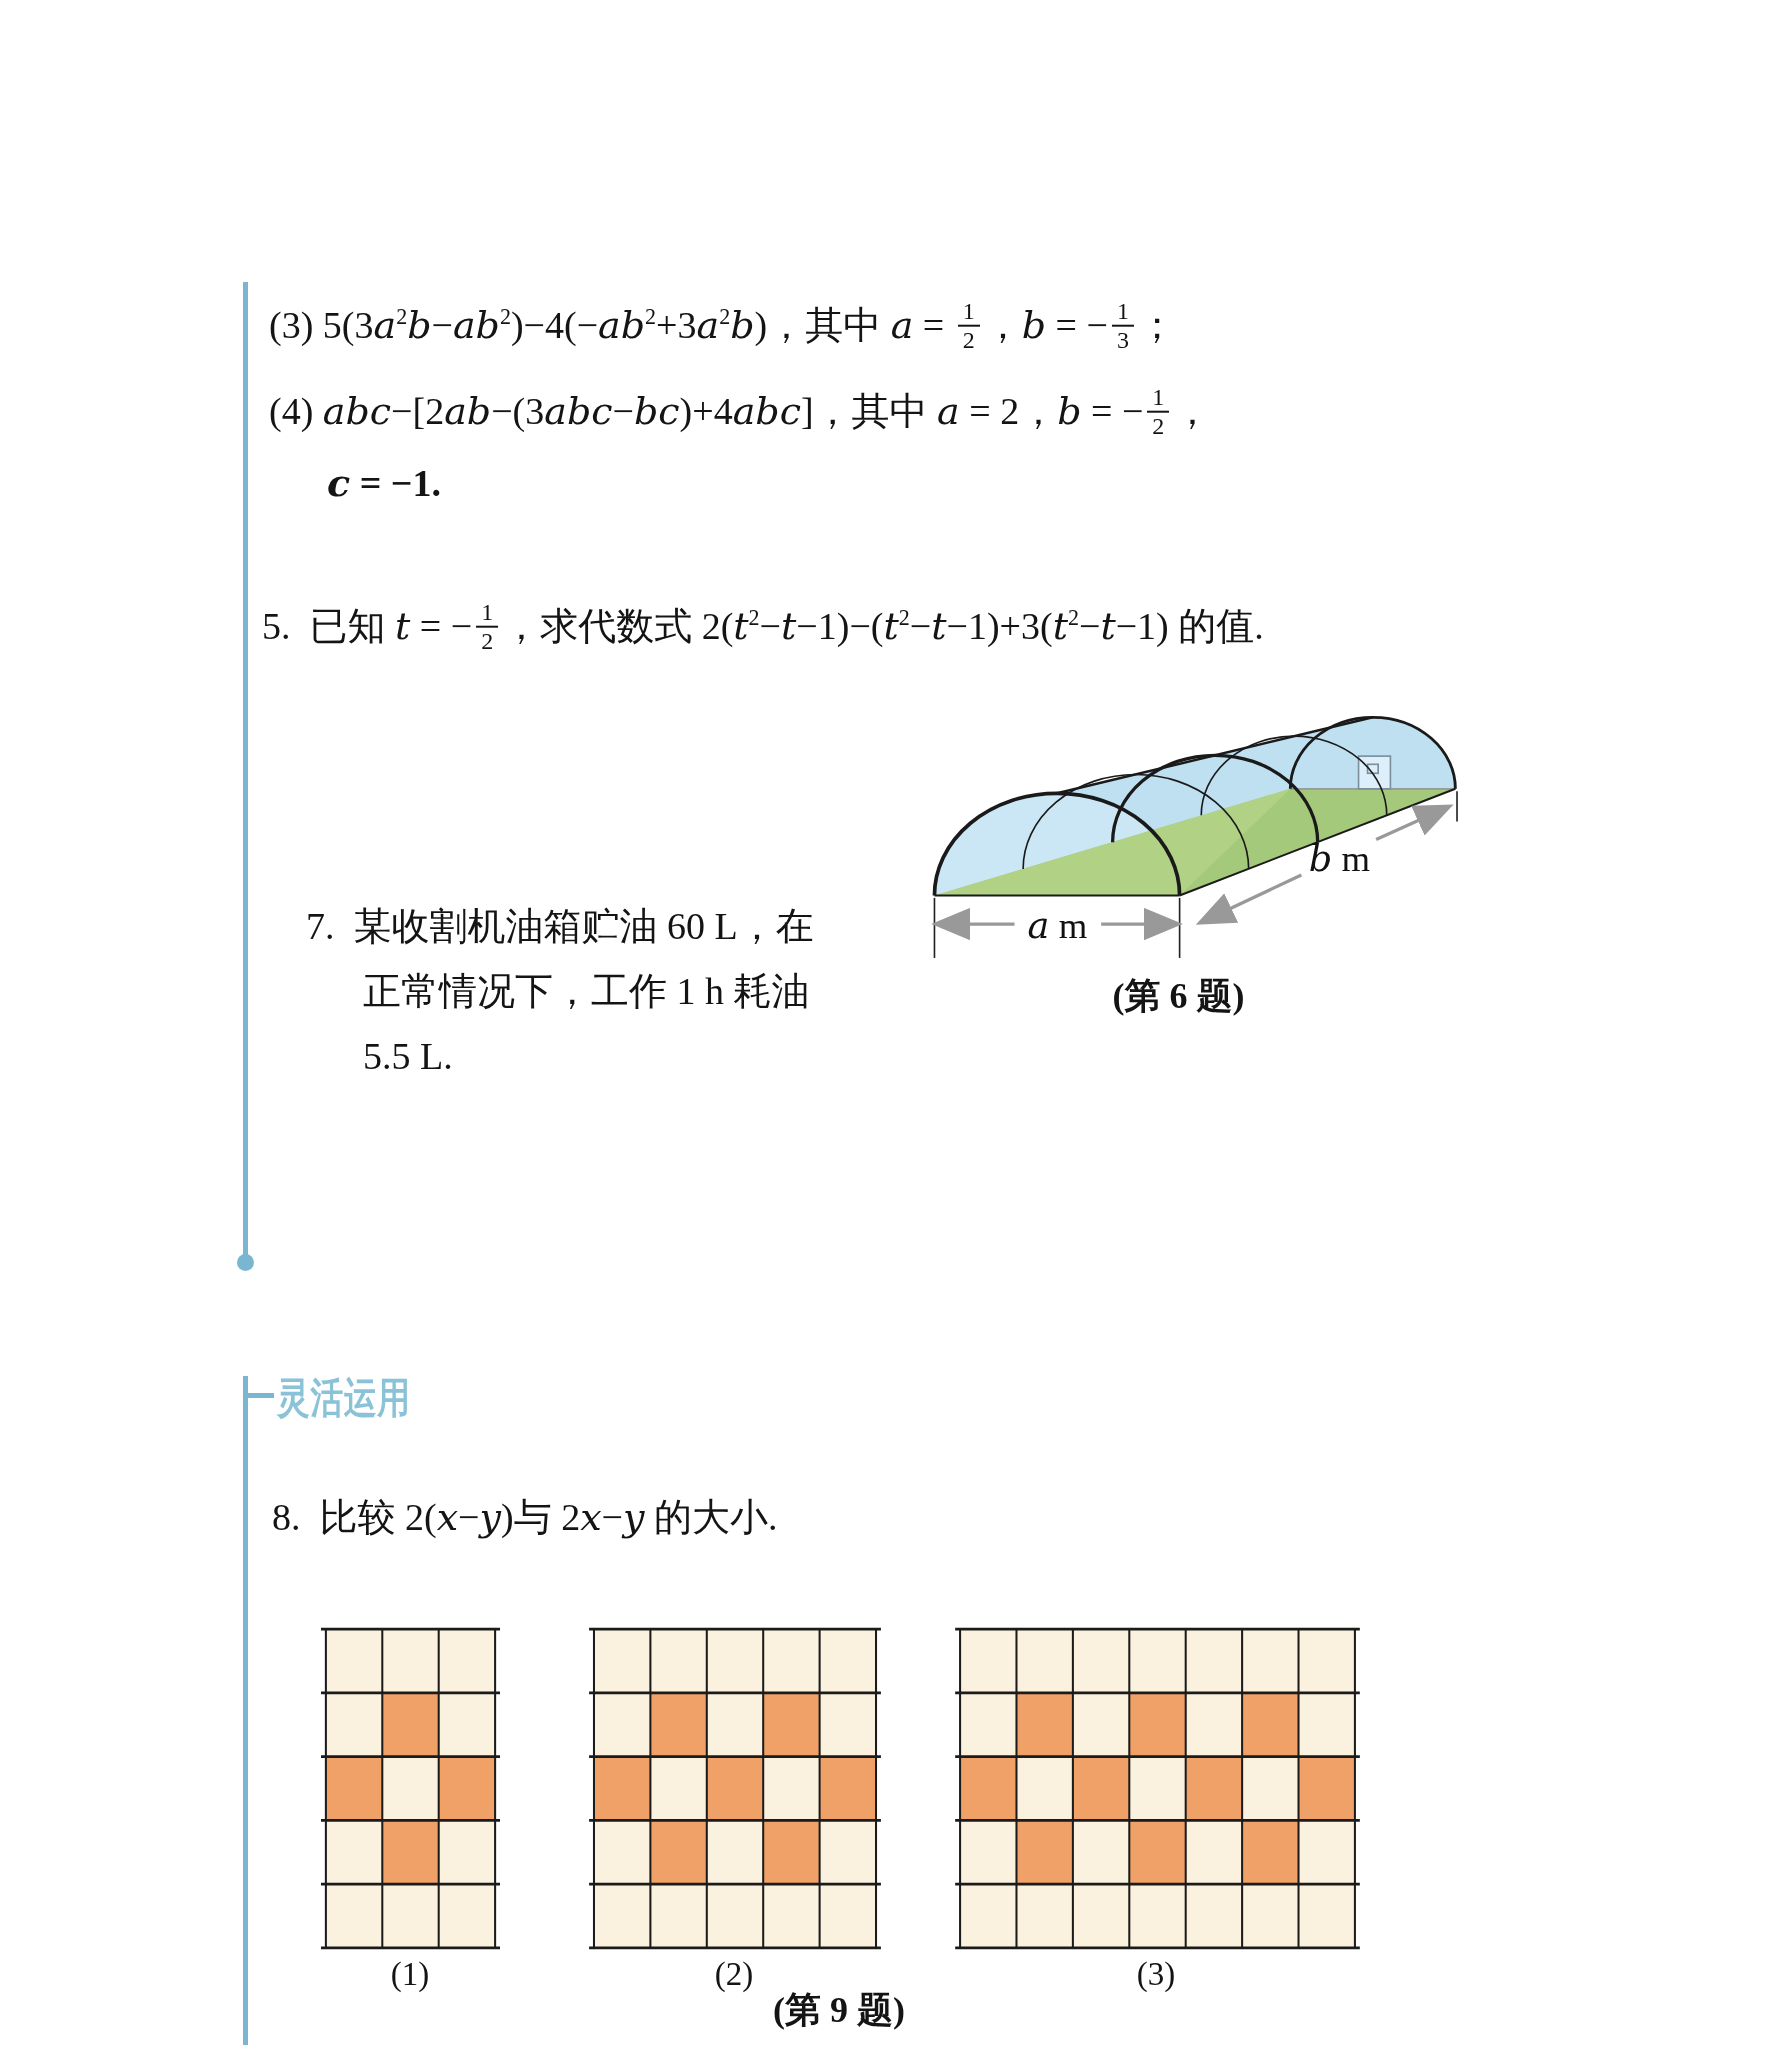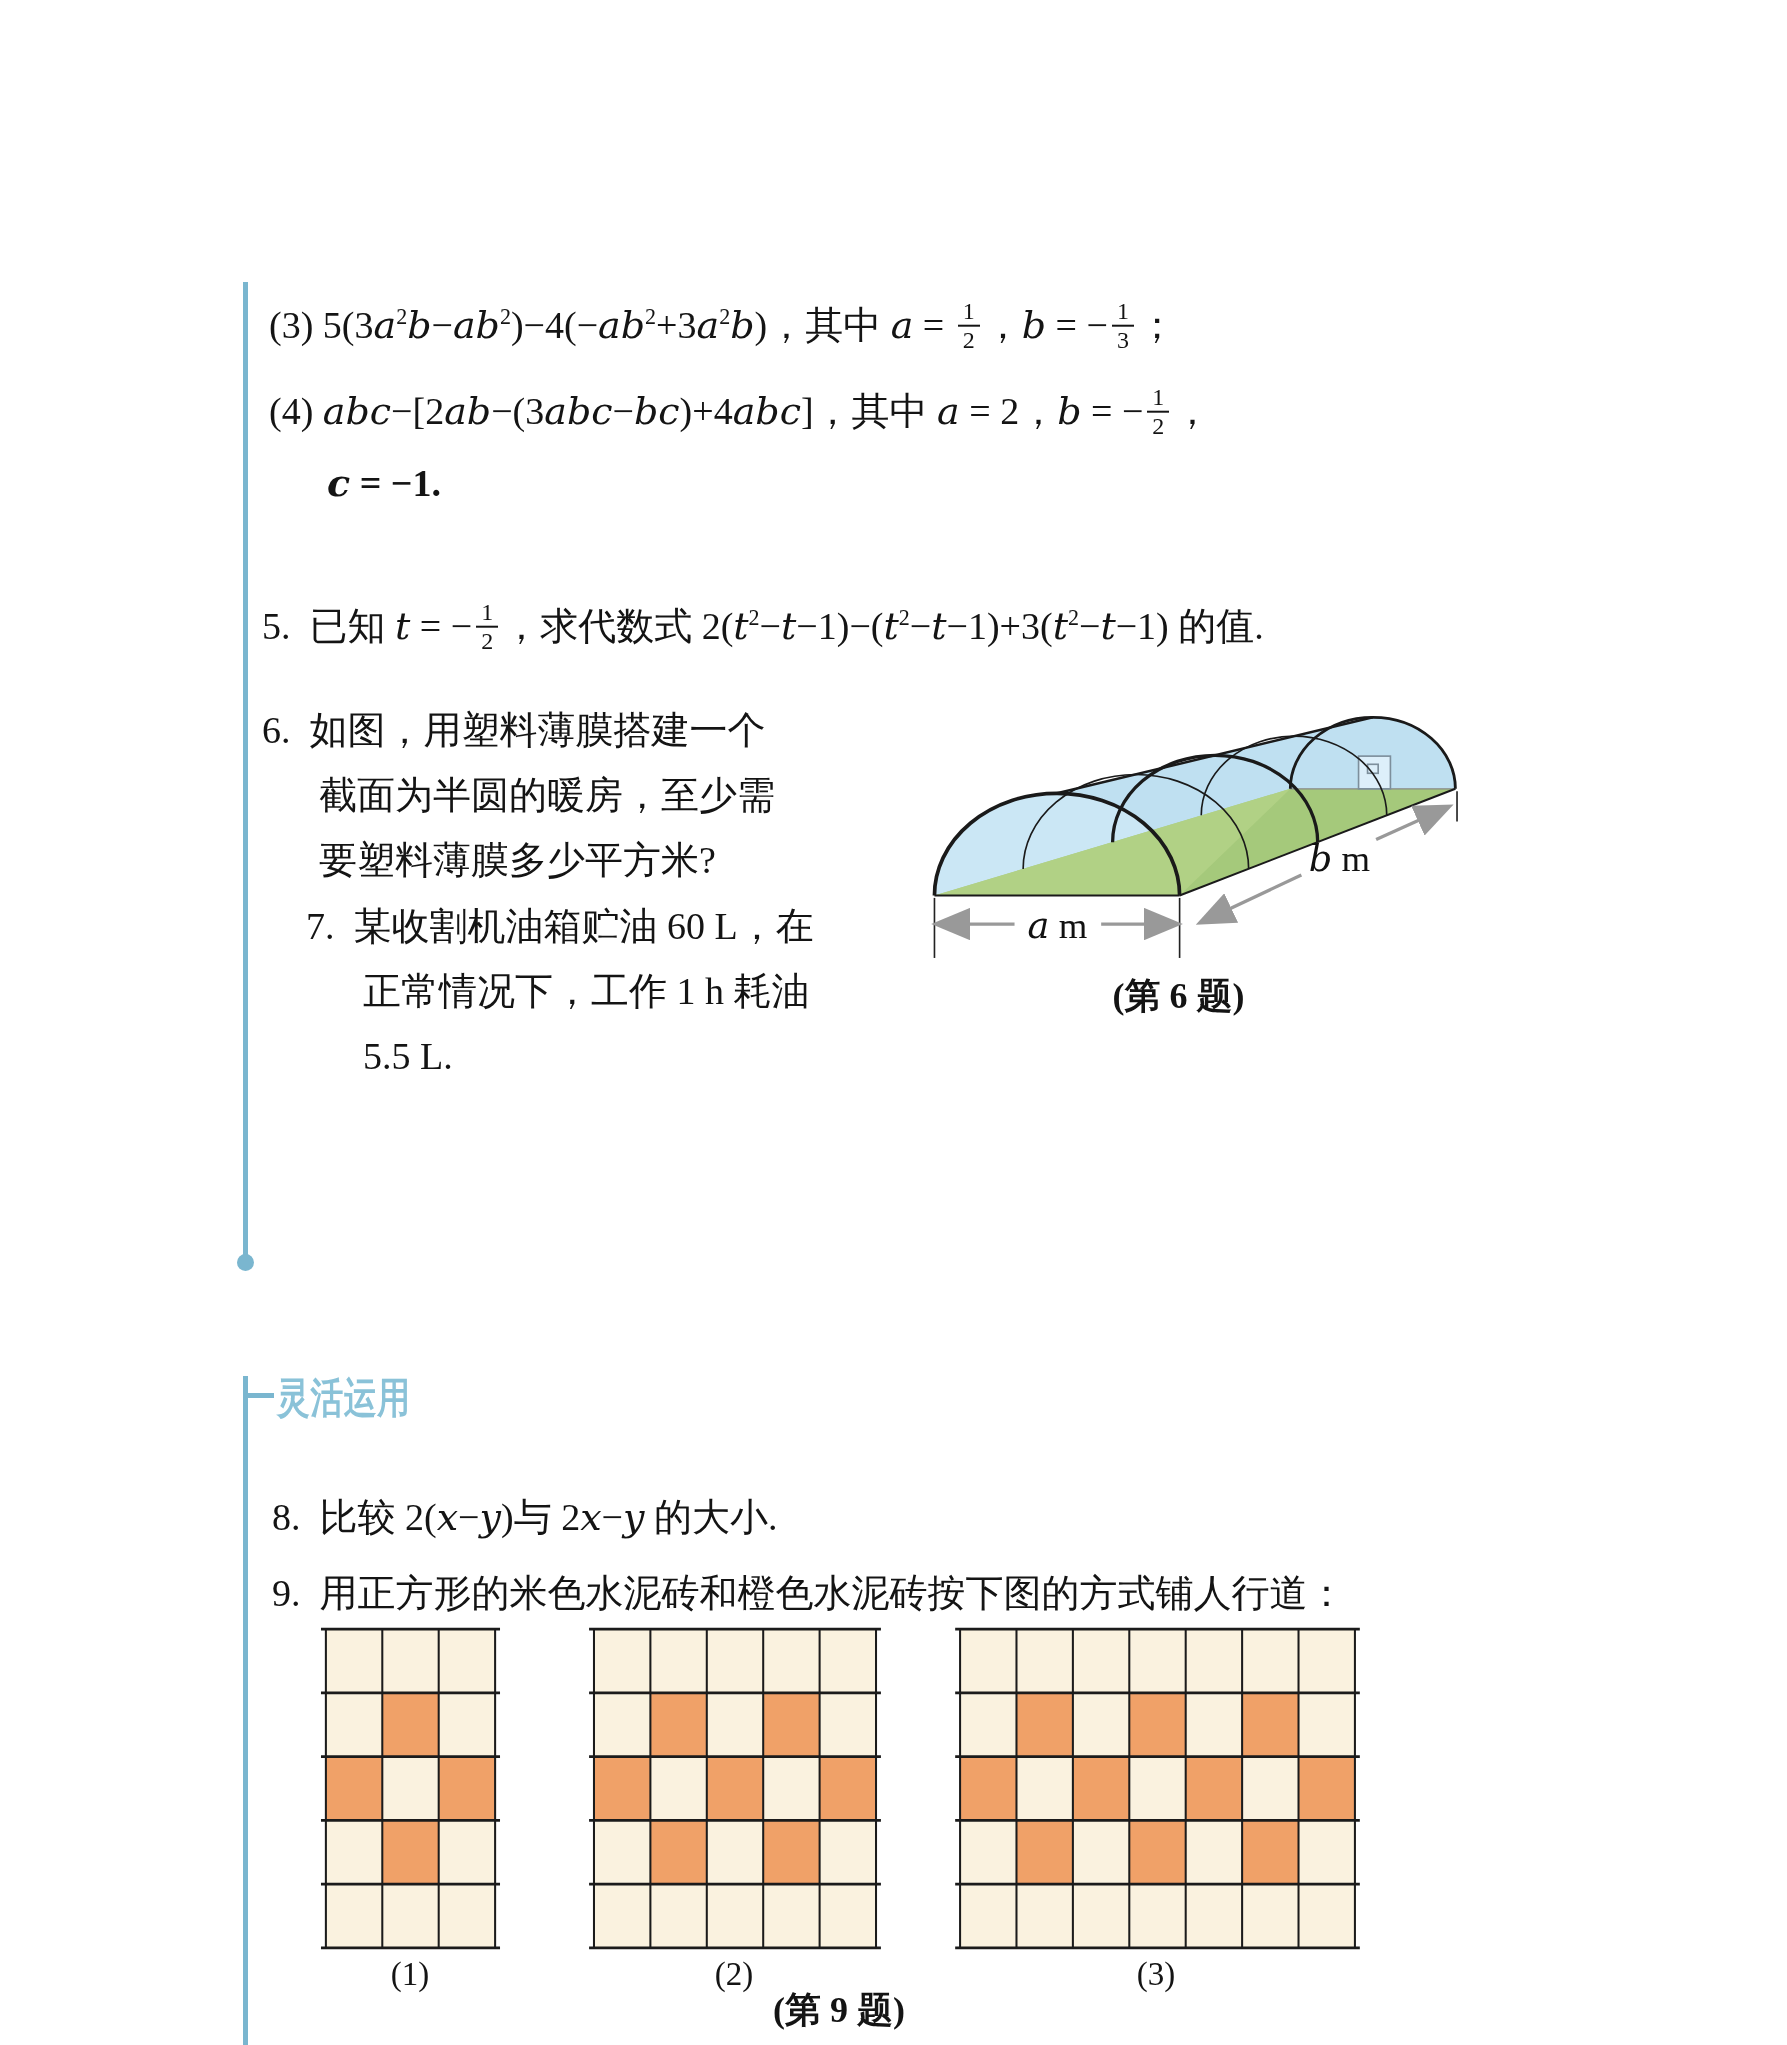--- a/index.html
+++ b/index.html
@@ -44,21 +44,20 @@
   <div id="rail2-tick"></div>
 
   <div class="txt mathline" style="left:269px;top:284px;">(3) 5(3<i>a</i><sup>2</sup><i>b</i>−<i>ab</i><sup>2</sup>)−4(−<i>ab</i><sup>2</sup>+3<i>a</i><sup>2</sup><i>b</i>)，其中 <i>a</i> = <span class="fr"><span class="n">1</span><span class="d">2</span></span>，<i>b</i> = −<span class="fr"><span class="n">1</span><span class="d">3</span></span>；</div>
 
   <div class="txt mathline" style="left:269px;top:370px;">(4) <i>abc</i>−[2<i>ab</i>−(3<i>abc</i>−<i>bc</i>)+4<i>abc</i>]，其中 <i>a</i> = 2，<i>b</i> = −<span class="fr"><span class="n">1</span><span class="d">2</span></span>，</div>
 
   <div class="txt" style="left:327px;top:456px;line-height:53px;font-weight:bold;"><i>c</i> = −1.</div>
 
   <div class="txt mathline" style="left:262px;top:585px;">5. 已知 <i>t</i> = −<span class="fr"><span class="n">1</span><span class="d">2</span></span>，求代数式 2(<i>t</i><sup>2</sup>−<i>t</i>−1)−(<i>t</i><sup>2</sup>−<i>t</i>−1)+3(<i>t</i><sup>2</sup>−<i>t</i>−1) 的值.</div>
 
-  <div class="txt para hang140" style="left:262px;top:698px;">6. 如图，用塑料薄膜搭建一个<br>截面为半圆的暖房，至少需<br>要塑料薄膜多少平方米?</div>
 
   <div class="txt para hang140" style="left:262px;top:894px;margin-left:44px;">7. 某收割机油箱贮油 60 L，在<br>正常情况下，工作 1 h 耗油<br>5.5 L.</div>
 
 
 
   <div style="position:absolute;left:916px;top:712px;">
     <svg width="622" height="286" viewBox="0 0 1520 700">
       <defs>
         <marker id="ah-l" markerWidth="12" markerHeight="10" refX="2" refY="5" orient="auto">
           <path d="M12,0 L0,5 L12,10 Z" fill="#999"></path>
@@ -103,21 +102,20 @@
       <line x1="1125" y1="312" x2="1300" y2="233" stroke="#999" stroke-width="8" marker-end="url(#ah-r)"></line>
       <text x="1035" y="390" font-size="90" text-anchor="middle" fill="#111"><tspan class="svgit">b</tspan><tspan> m</tspan></text>
     </svg>
   </div>
   <div class="figcap" style="left:1072px;top:972px;width:213px;">(第 6 题)</div>
 
   <div id="section-title">灵活运用</div>
 
   <div class="txt" style="left:272px;top:1487px;line-height:61px;">8. 比较 2(<i>x</i>−<i>y</i>)与 2<i>x</i>−<i>y</i> 的大小.</div>
 
-  <div class="txt" style="left:272px;top:1563px;line-height:61px;">9. 用正方形的米色水泥砖和橙色水泥砖按下图的方式铺人行道：</div>
 
   <div class="grid-box" style="left:320px;top:1625px;"><svg width="181" height="327" viewBox="-14 -10 442 800">
         <rect x="0" y="0" width="138" height="156" fill="#faf2df"></rect>
         <rect x="138" y="0" width="138" height="156" fill="#faf2df"></rect>
         <rect x="276" y="0" width="138" height="156" fill="#faf2df"></rect>
         <rect x="0" y="156" width="138" height="156" fill="#faf2df"></rect>
         <rect x="138" y="156" width="138" height="156" fill="#f0a168"></rect>
         <rect x="276" y="156" width="138" height="156" fill="#faf2df"></rect>
         <rect x="0" y="312" width="138" height="156" fill="#f0a168"></rect>
         <rect x="138" y="312" width="138" height="156" fill="#faf2df"></rect>

